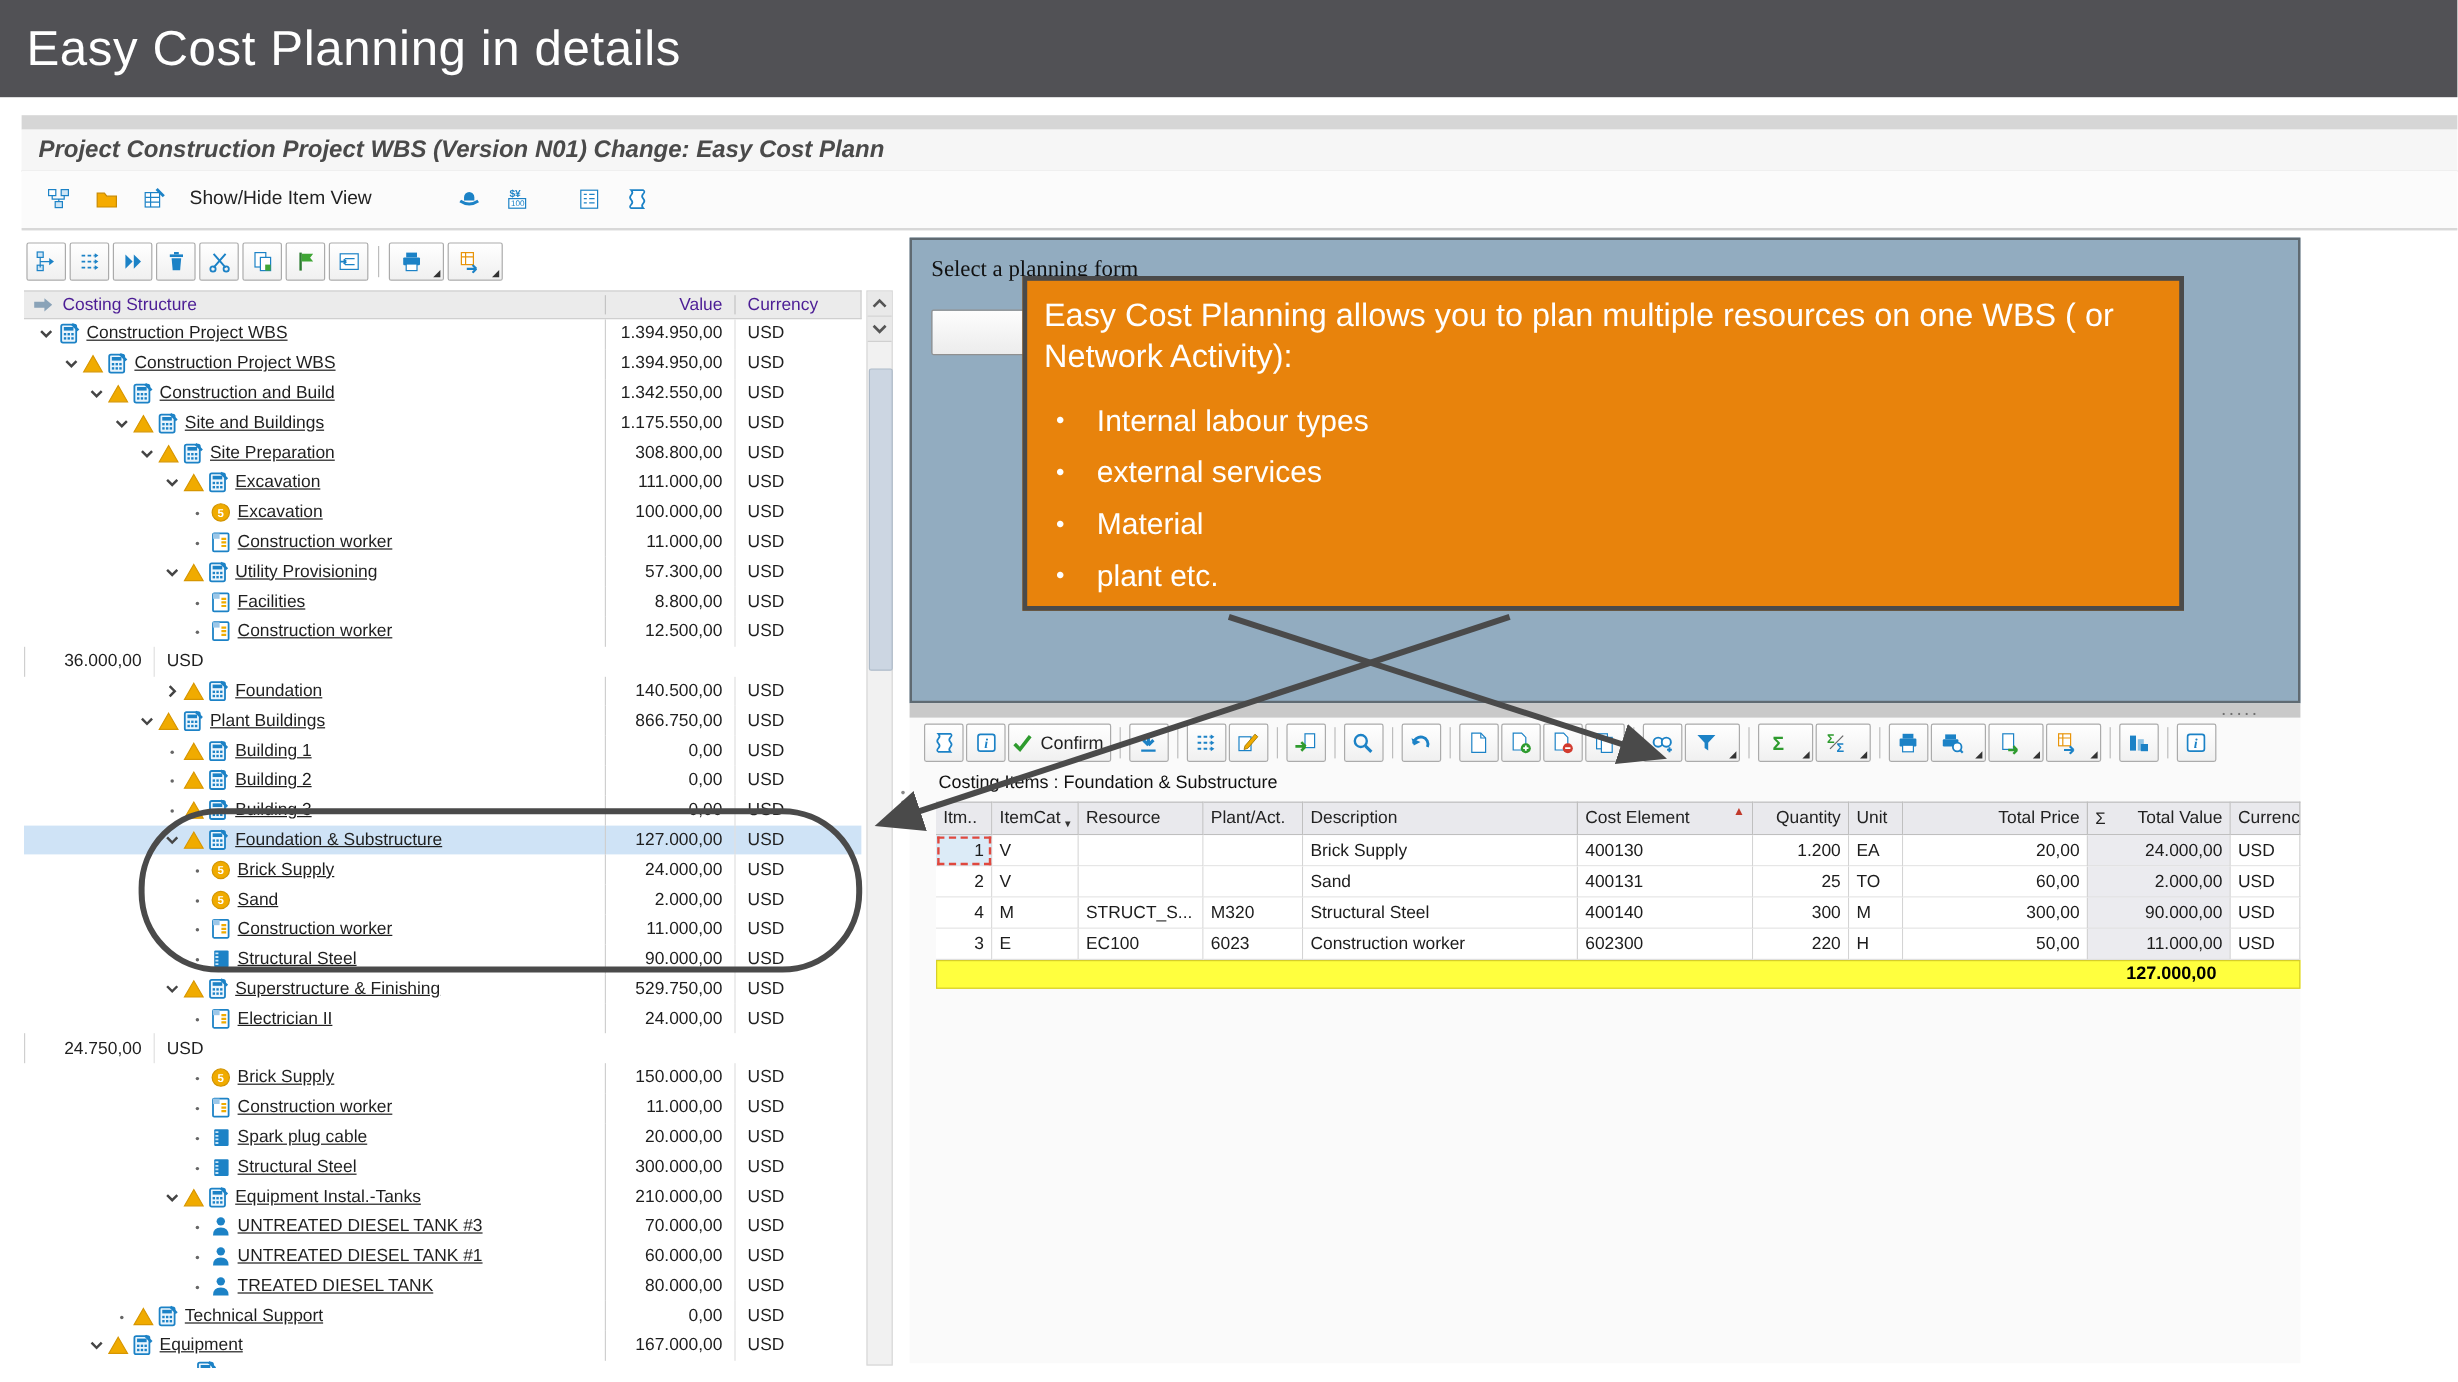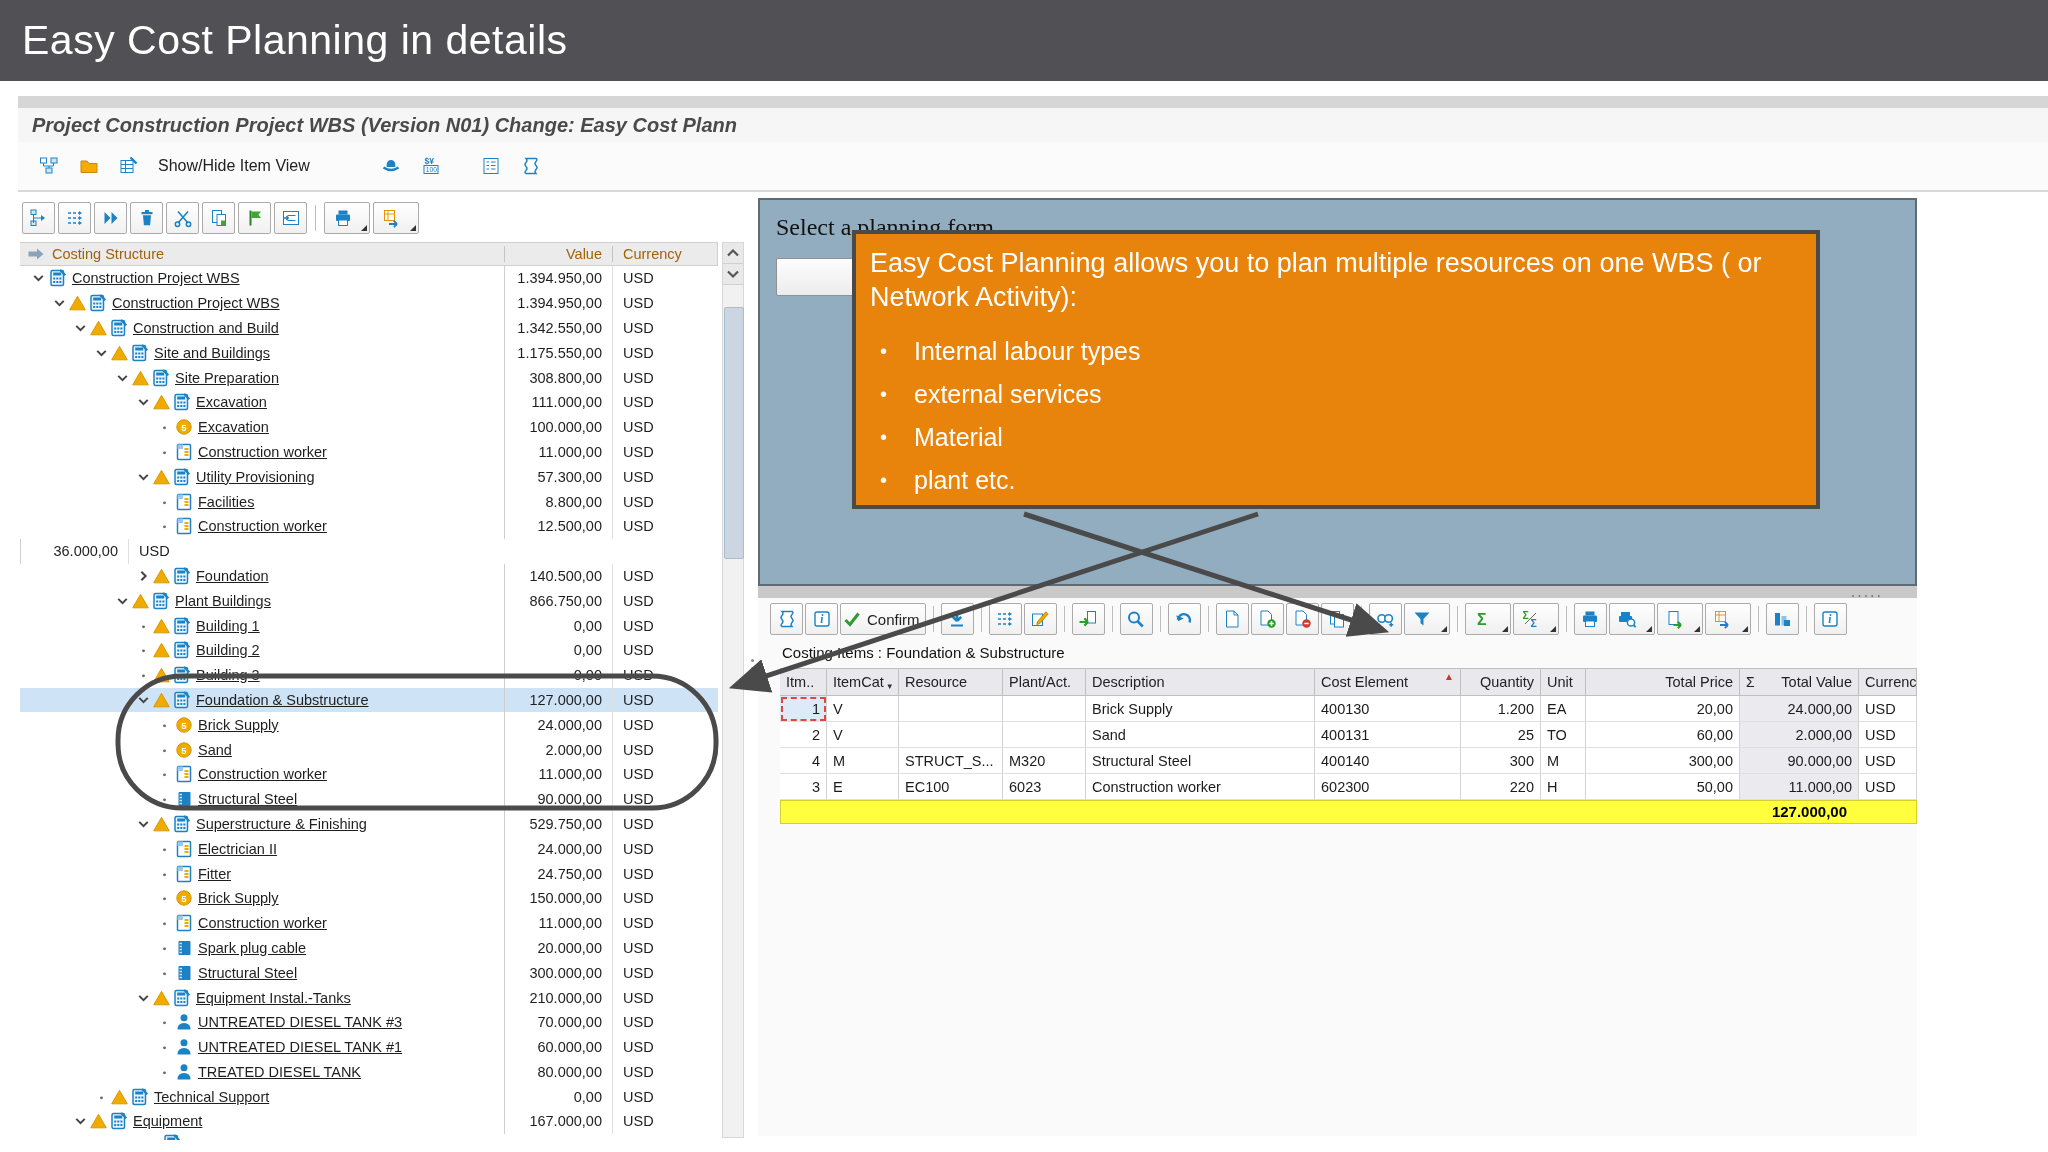--- a/index.html
+++ b/index.html
@@ -19,21 +19,21 @@
   
   .sqbtn{height:32px;min-width:33px;background:linear-gradient(#ffffff,#f0f0f0);border:1px solid #ababab;border-radius:2px;display:flex;align-items:center;justify-content:center;position:relative;cursor:pointer;box-sizing:border-box;padding:0 1px;}
   .sqbtn .dd{position:absolute;right:2px;bottom:2px;width:0;height:0;border-left:6px solid transparent;border-bottom:6px solid #333;}
   .sqbtn.w-dd{min-width:46px;padding-right:10px;}
   .sqbtn .btn-label{font-size:15px;color:#222;margin-left:5px;margin-right:4px;}
   .tsep{width:1px;height:26px;background:#bdbdbd;margin:0 5px;}
   .icn{display:inline-flex;width:20px;height:20px;align-items:center;justify-content:center;}
   
   .left-panel{left:20px;top:196px;width:726px;height:944px;background:#fff;}
   .tree-toolbar{position:absolute;left:2px;top:4px;height:36px;display:flex;align-items:center;gap:3px;}
-  .tree-head{position:absolute;left:0;top:46px;width:698px;height:24px;background:#ebebeb;border:1px solid #cfcfcf;border-left:none;box-sizing:border-box;display:flex;align-items:center;font-size:14.5px;color:#a16207;}
+  .tree-head{position:absolute;left:0;top:46px;width:698px;height:24px;background:#ebebeb;border:1px solid #cfcfcf;border-left:none;box-sizing:border-box;display:flex;align-items:center;font-size:14.5px;color:#4c1d95;}
   .th-name{flex:0 0 484px;display:flex;align-items:center;}
   .th-name .icn{margin:0 6px 0 6px;}
   .th-val{flex:0 0 108px;text-align:right;padding-right:10px;border-left:1px solid #c4c4c4;box-sizing:border-box;}
   .th-cur{flex:0 0 106px;padding-left:10px;border-left:1px solid #c4c4c4;box-sizing:border-box;}
   .tree-body{position:absolute;left:0;top:70px;width:698px;height:874px;overflow:hidden;}
   .tree-row{height:24.8px;display:flex;align-items:center;font-size:14.5px;color:#1f1f1f;}
   .tree-row.sel{background:#cfe3f6;}
   .tr-name{flex:0 0 484px;display:flex;align-items:center;overflow:hidden;white-space:nowrap;text-decoration:underline;}
   .tr-val{flex:0 0 108px;text-align:right;padding-right:10px;box-sizing:border-box;border-left:1px solid #cfcfcf;align-self:stretch;display:flex;align-items:center;justify-content:flex-end;}
   .tr-cur{flex:0 0 106px;padding-left:10px;box-sizing:border-box;border-left:1px solid #e0e0e0;align-self:stretch;display:flex;align-items:center;}
@@ -43,21 +43,21 @@
   .partial-ico{position:absolute;left:142px;bottom:0;width:18px;height:7px;overflow:hidden;}
   
   .vscroll{position:absolute;left:702px;top:46px;width:22px;height:896px;background:#f1f1f1;border:1px solid #d7d7d7;box-sizing:border-box;}
   .sc-btn{width:100%;height:20px;background:#e9e9e9;border-bottom:1px solid #d0d0d0;display:flex;align-items:center;justify-content:center;cursor:pointer;}
   .sc-thumb{position:absolute;left:1px;top:64px;width:18px;height:250px;background:#ccd6e2;border:1px solid #aebbc9;border-radius:2px;cursor:grab;}
   .vsplit{left:746px;top:196px;width:12px;height:944px;background:#fff;display:flex;flex-direction:column;align-items:center;justify-content:center;gap:5px;}
   .vsplit i{width:3px;height:3px;background:#8a8a8a;border-radius:50%;}
   
   .right-bg{left:758px;top:596px;width:1159px;height:540px;background:#fafafa;}
   .plan-box{left:758px;top:198px;width:1159px;height:388px;background:#92acc0;border:2px solid #5f6a72;box-sizing:border-box;}
-  .plan-title{position:absolute;left:16px;top:14px;font-family:"Liberation Serif","DejaVu Serif",serif;font-size:24px;color:#111;}
+  .plan-title{position:absolute;left:16px;top:14px;font-family:"Liberation Serif","DejaVu Serif",serif;font-size:19px;color:#111;}
   .plan-btn{position:absolute;left:16px;top:58px;width:190px;height:38px;background:linear-gradient(#fdfdfd,#ececec);border:1px solid #909090;border-radius:2px;font-size:15px;color:#222;text-align:left;padding-left:90px;cursor:pointer;}
   .hsplit{left:758px;top:586px;width:1159px;height:12px;background:#c9c9c9;}
   .hsplit .dots{position:absolute;right:34px;top:-3px;color:#6f6f6f;font-size:16px;letter-spacing:2px;}
   .items-toolbar{left:770px;top:600px;height:38px;display:flex;align-items:center;gap:2px;}
   .items-label{left:782px;top:644px;font-size:15px;color:#111;}
   
   .items-table{left:780px;top:668px;width:1137px;}
   .itr{display:flex;}
   .itc{box-sizing:border-box;border-right:1px solid #d4d4d4;border-bottom:1px solid #e0e0e0;padding:0 6px;font-size:14.5px;color:#1c1c1c;display:flex;align-items:center;overflow:hidden;white-space:nowrap;background:#fff;height:26px;}
   .ith .itc{background:#e9e9ed;border-right:1px solid #bfbfbf;border-top:1px solid #bfbfbf;border-bottom:1px solid #bfbfbf;height:28px;color:#222;}
@@ -862,36 +862,20 @@
               <rect x="3.5" y="2.5" width="5.5" height="4.5" fill="#9cc7e8"></rect>
               <path d="M10.5 7 h4 M10.5 10 h4 M10.5 13 h4" stroke="#f0ab00" stroke-width="1.8"></path>
             </svg>
           </span>
           <span>Electrician II</span>
         </span>
         <span class="tr-val">24.000,00</span>
         <span class="tr-cur">USD</span>
       </div>
       <div class="tree-row">
-        <span class="tr-name">
-          <span style="width: 136px; flex: 0 0 auto;"></span>
-          <span class="ctrl">
-            <svg viewBox="0 0 20 20" width="20" height="20">
-              <circle cx="10" cy="11" r="1.7" fill="#666"></circle>
-            </svg>
-          </span>
-          <span class="tr-ico">
-            <svg viewBox="0 0 20 20" width="20" height="20">
-              <rect x="3.5" y="2.5" width="13" height="15" rx="1" fill="#fff" stroke="#1c82c6" stroke-width="1.5"></rect>
-              <rect x="3.5" y="2.5" width="5.5" height="4.5" fill="#9cc7e8"></rect>
-              <path d="M10.5 7 h4 M10.5 10 h4 M10.5 13 h4" stroke="#f0ab00" stroke-width="1.8"></path>
-            </svg>
-          </span>
-          <span>Fitter</span>
-        </span>
         <span class="tr-val">24.750,00</span>
         <span class="tr-cur">USD</span>
       </div>
       <div class="tree-row">
         <span class="tr-name">
           <span style="width: 136px; flex: 0 0 auto;"></span>
           <span class="ctrl">
             <svg viewBox="0 0 20 20" width="20" height="20">
               <circle cx="10" cy="11" r="1.7" fill="#666"></circle>
             </svg>

